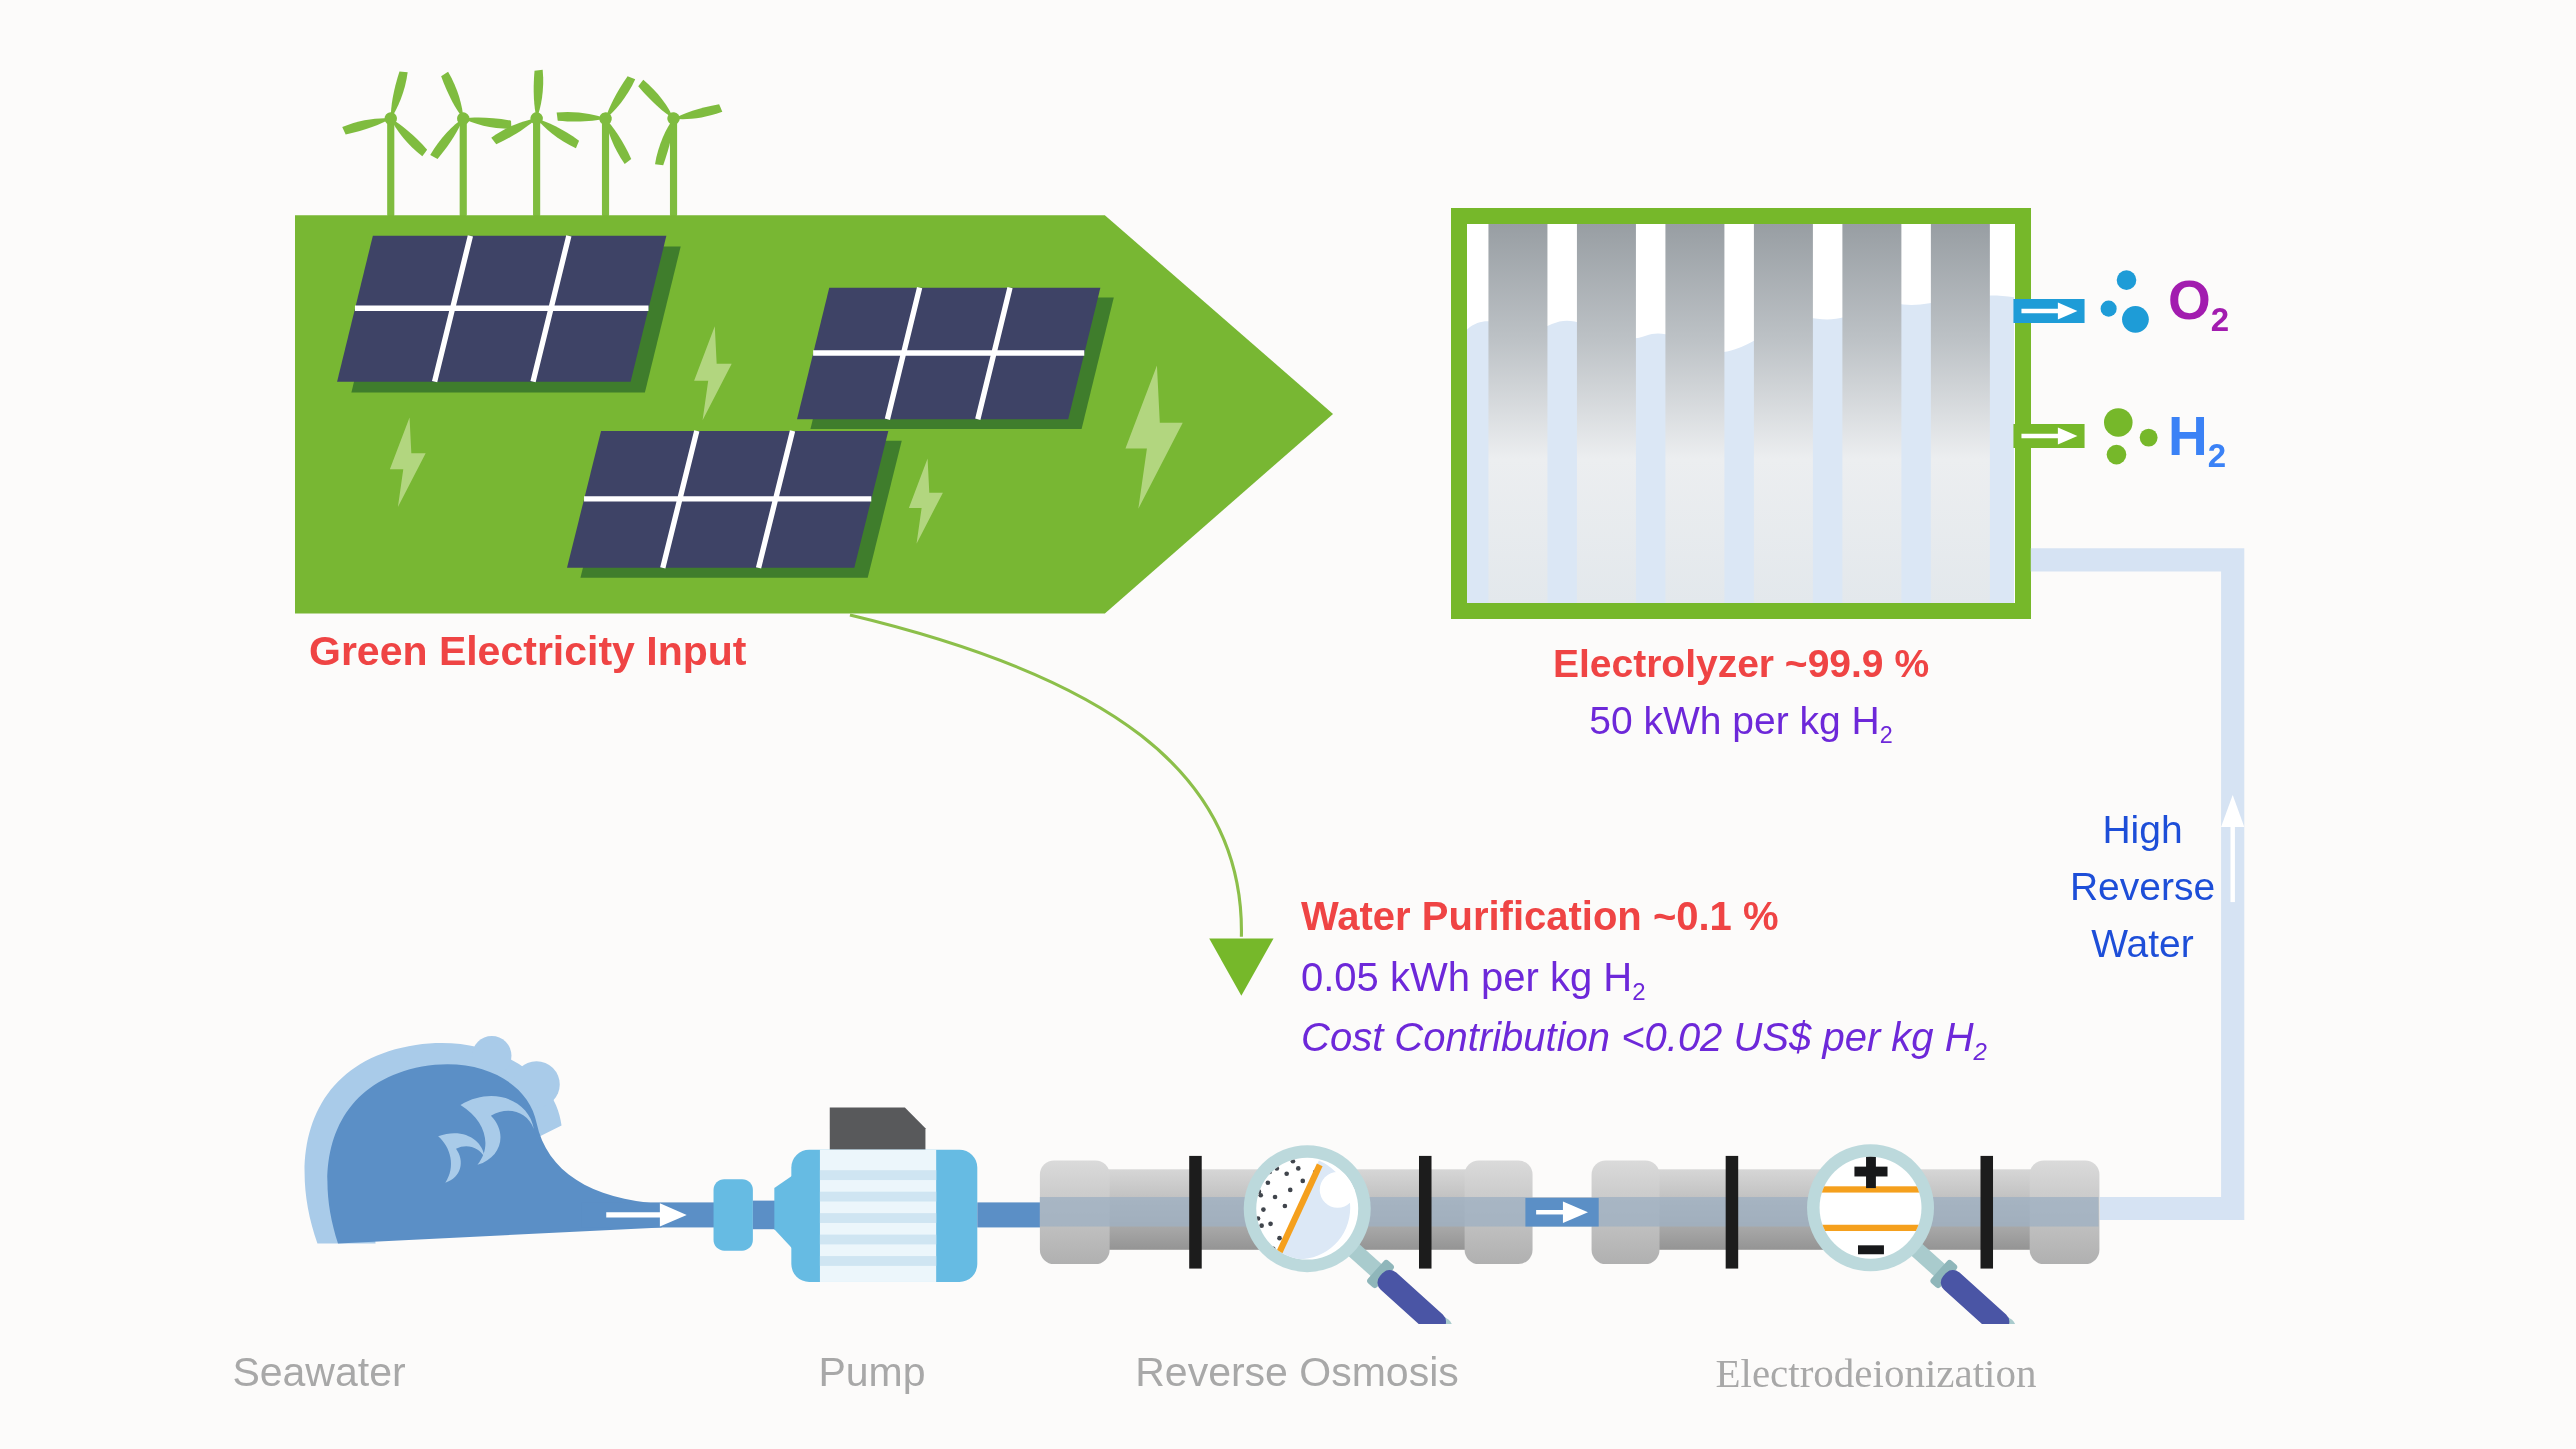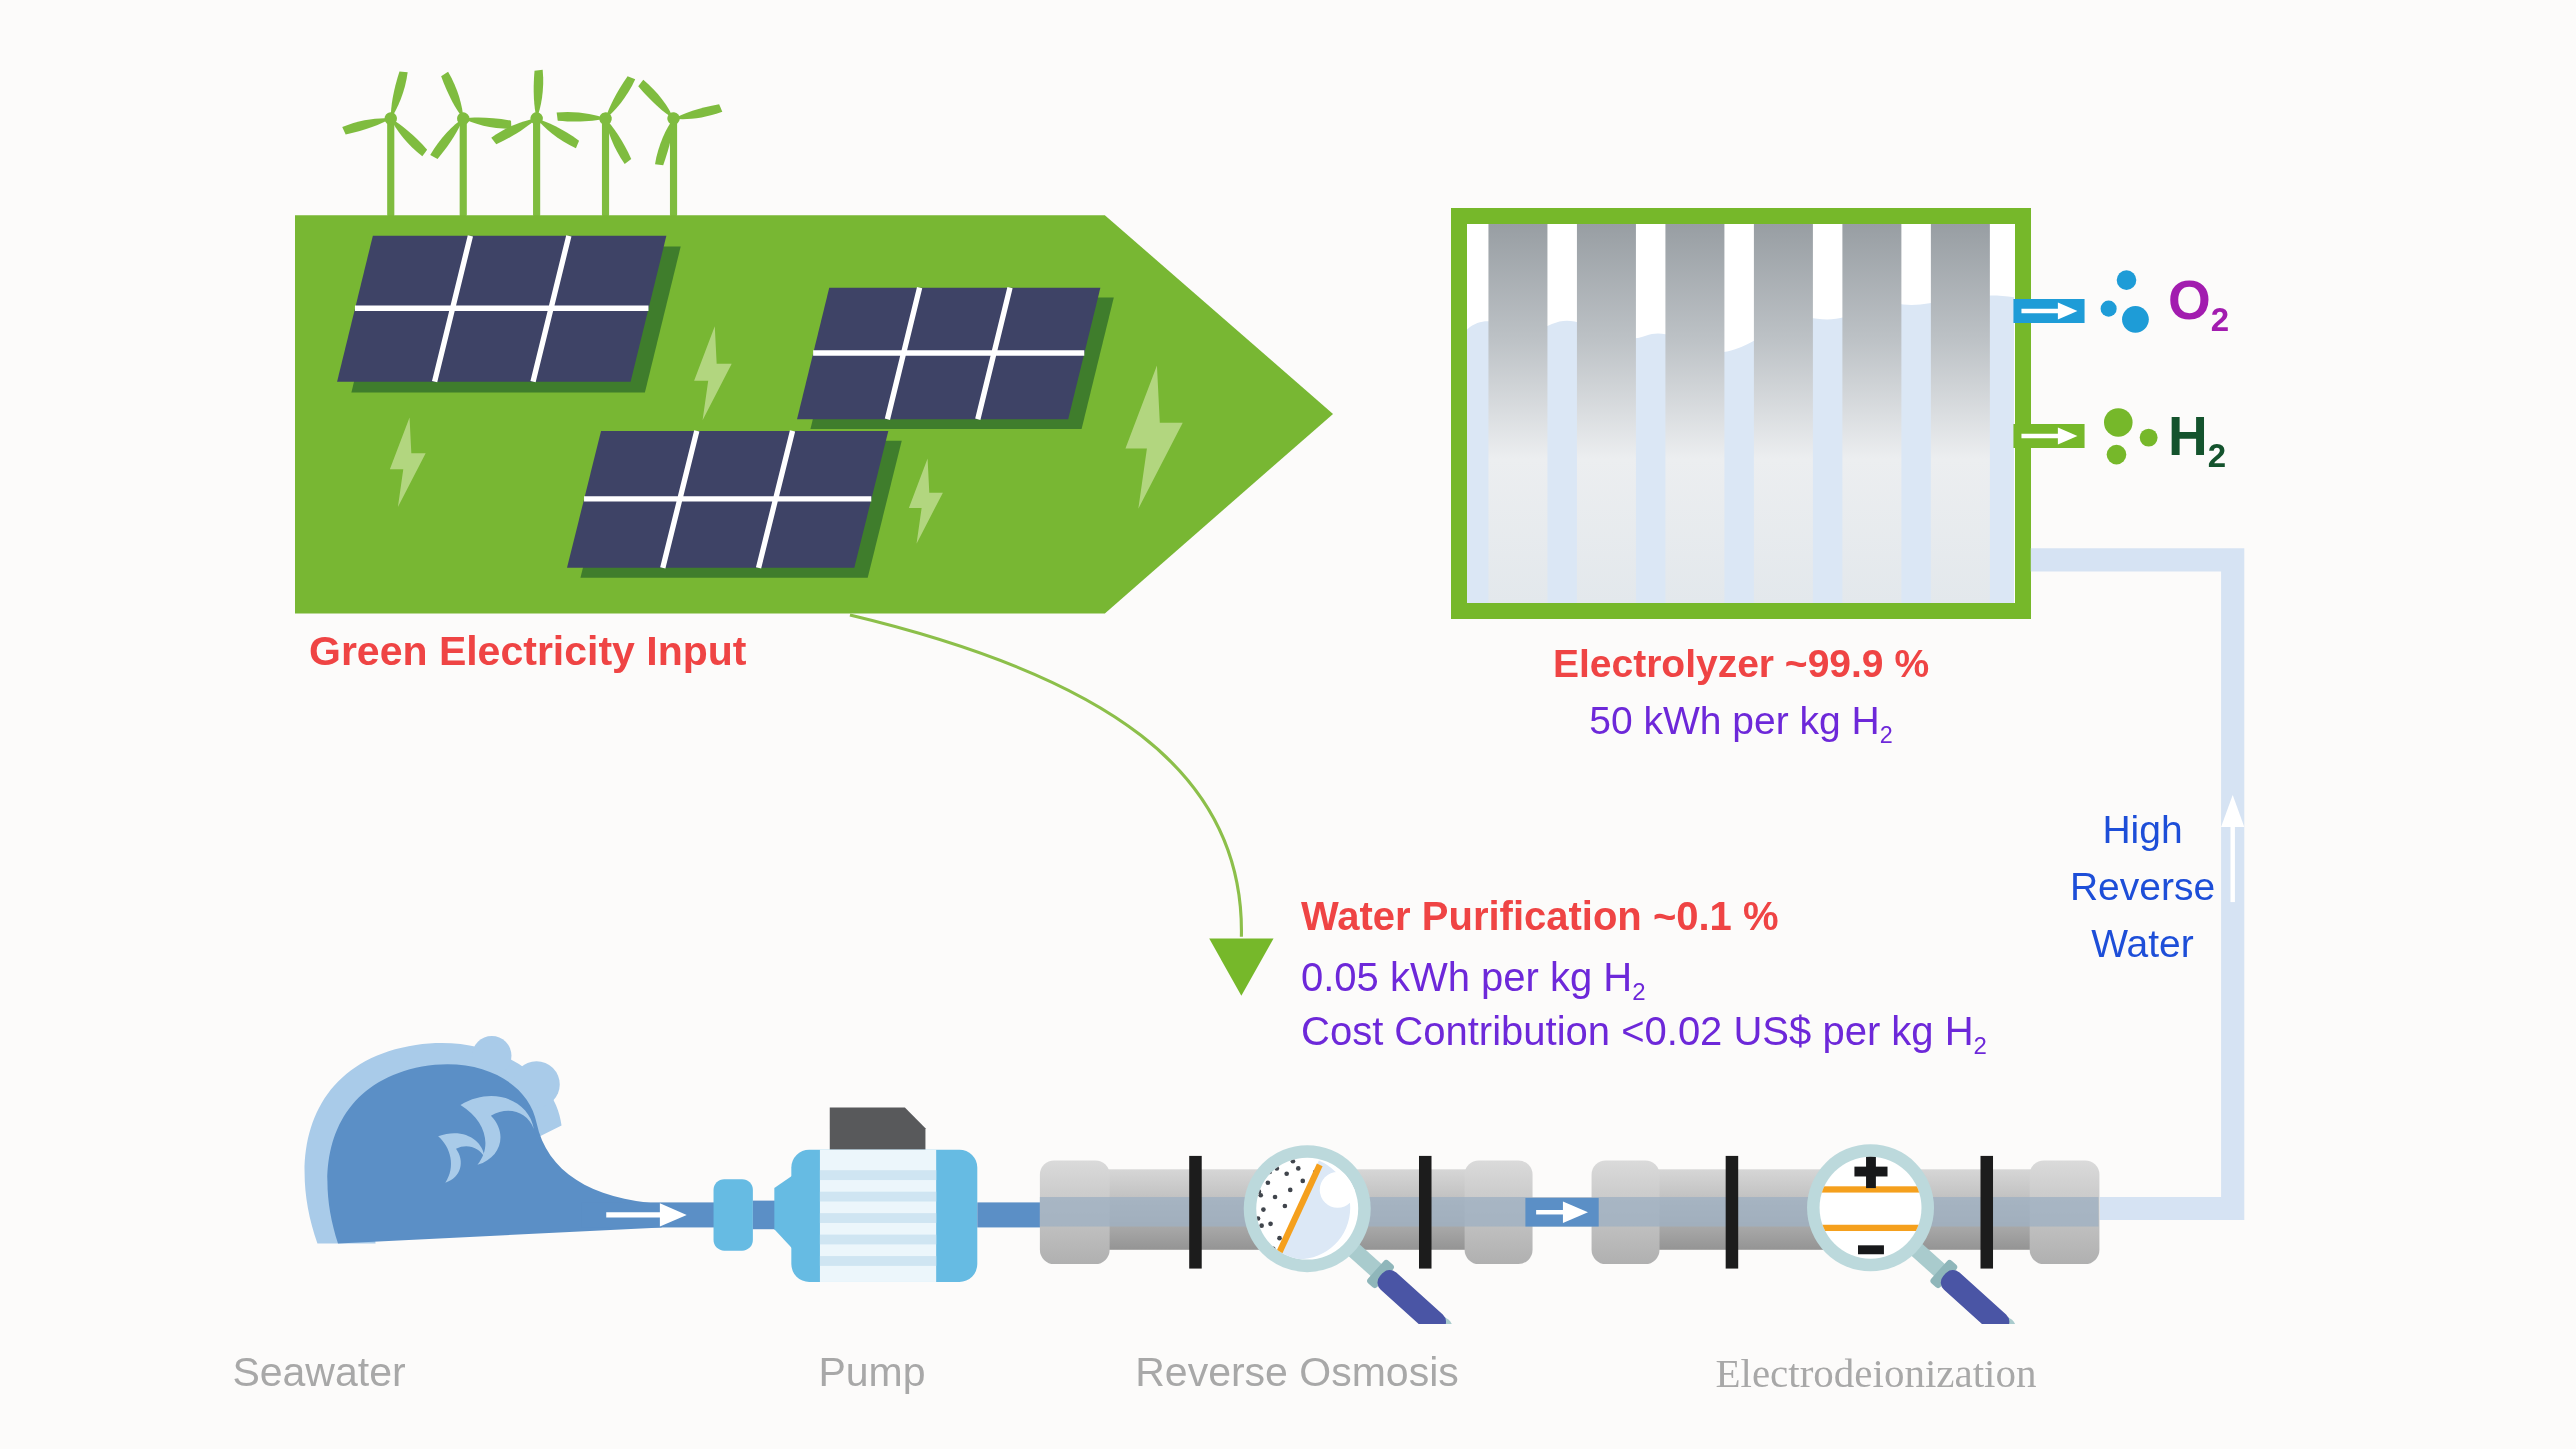--- a/index.html
+++ b/index.html
@@ -7,21 +7,21 @@
           font-family:"Liberation Sans", sans-serif;}
   .abs{position:absolute;}
   .headline{font-weight:bold;color:#ef4444;font-size:41px;white-space:nowrap;}
   .blacktext{color:#6d28d9;font-size:40px;white-space:nowrap;}
   sub{font-size:0.6em;}
   .center{text-align:center;}
   .stage-label{position:absolute;top:1349px;font-size:41px;color:#a8a8a8;white-space:nowrap;
                transform:translateX(-50%);}
   .hp-label{line-height:57px;font-size:39px;color:#1d4ed8;}
   .gas-label{font-size:55px;font-weight:bold;white-space:nowrap;}
-  .o2{color:#a21caf;} .h2{color:#14532d;}
+  .o2{color:#a21caf;} .h2{color:#3b82f6;}
   .gas-arrow{width:72px;height:24px;display:block;}
   .electro-box{left:1451px;top:208px;width:580px;height:411px;box-sizing:border-box;
                border:16px solid #76b82a;background:#ffffff;}
 </style>
 </head>
 <body>
 
 <div class="canvas">
 
   <svg class="abs" style="left:295px;top:63px;" width="1047" height="555" viewBox="0 0 1170 620">
@@ -166,21 +166,21 @@
   </svg>
   <div class="abs hp-label center" style="left:2062px;top:801px;width:161px;">
     <div>High</div>
     <div>Reverse</div>
     <div>Water</div>
   </div>
 
   <div class="abs" style="left:1301px;top:894px;">
     <div class="headline" style="font-size:40px;">Water Purification ~0.1 %</div>
     <div class="blacktext" style="margin-top:16px;"><span>0.05 kWh per kg H</span><sub>2</sub></div>
-    <div class="blacktext" style="margin-top:3px;"><span>Cost Contribution &lt;0.02 US$ per kg H</span><sub>2</sub></div>
+    <div class="blacktext" style="margin-top:9px;font-style:italic;"><span>Cost Contribution &lt;0.02 US$ per kg H</span><sub>2</sub></div>
   </div>
 
   <svg class="abs" style="left:268px;top:1020px;" width="2057" height="304" viewBox="0 0 2300 340">
     <defs>
       <linearGradient id="pipeGrad" x1="0" y1="0" x2="0" y2="1">
         <stop offset="0" stop-color="#d6d6d6"></stop>
           <stop offset="0.35" stop-color="#c2c2c2"></stop>
         <stop offset="1" stop-color="#949494"></stop>
       </linearGradient>
       <linearGradient id="capGrad" x1="0" y1="0" x2="0" y2="1">

